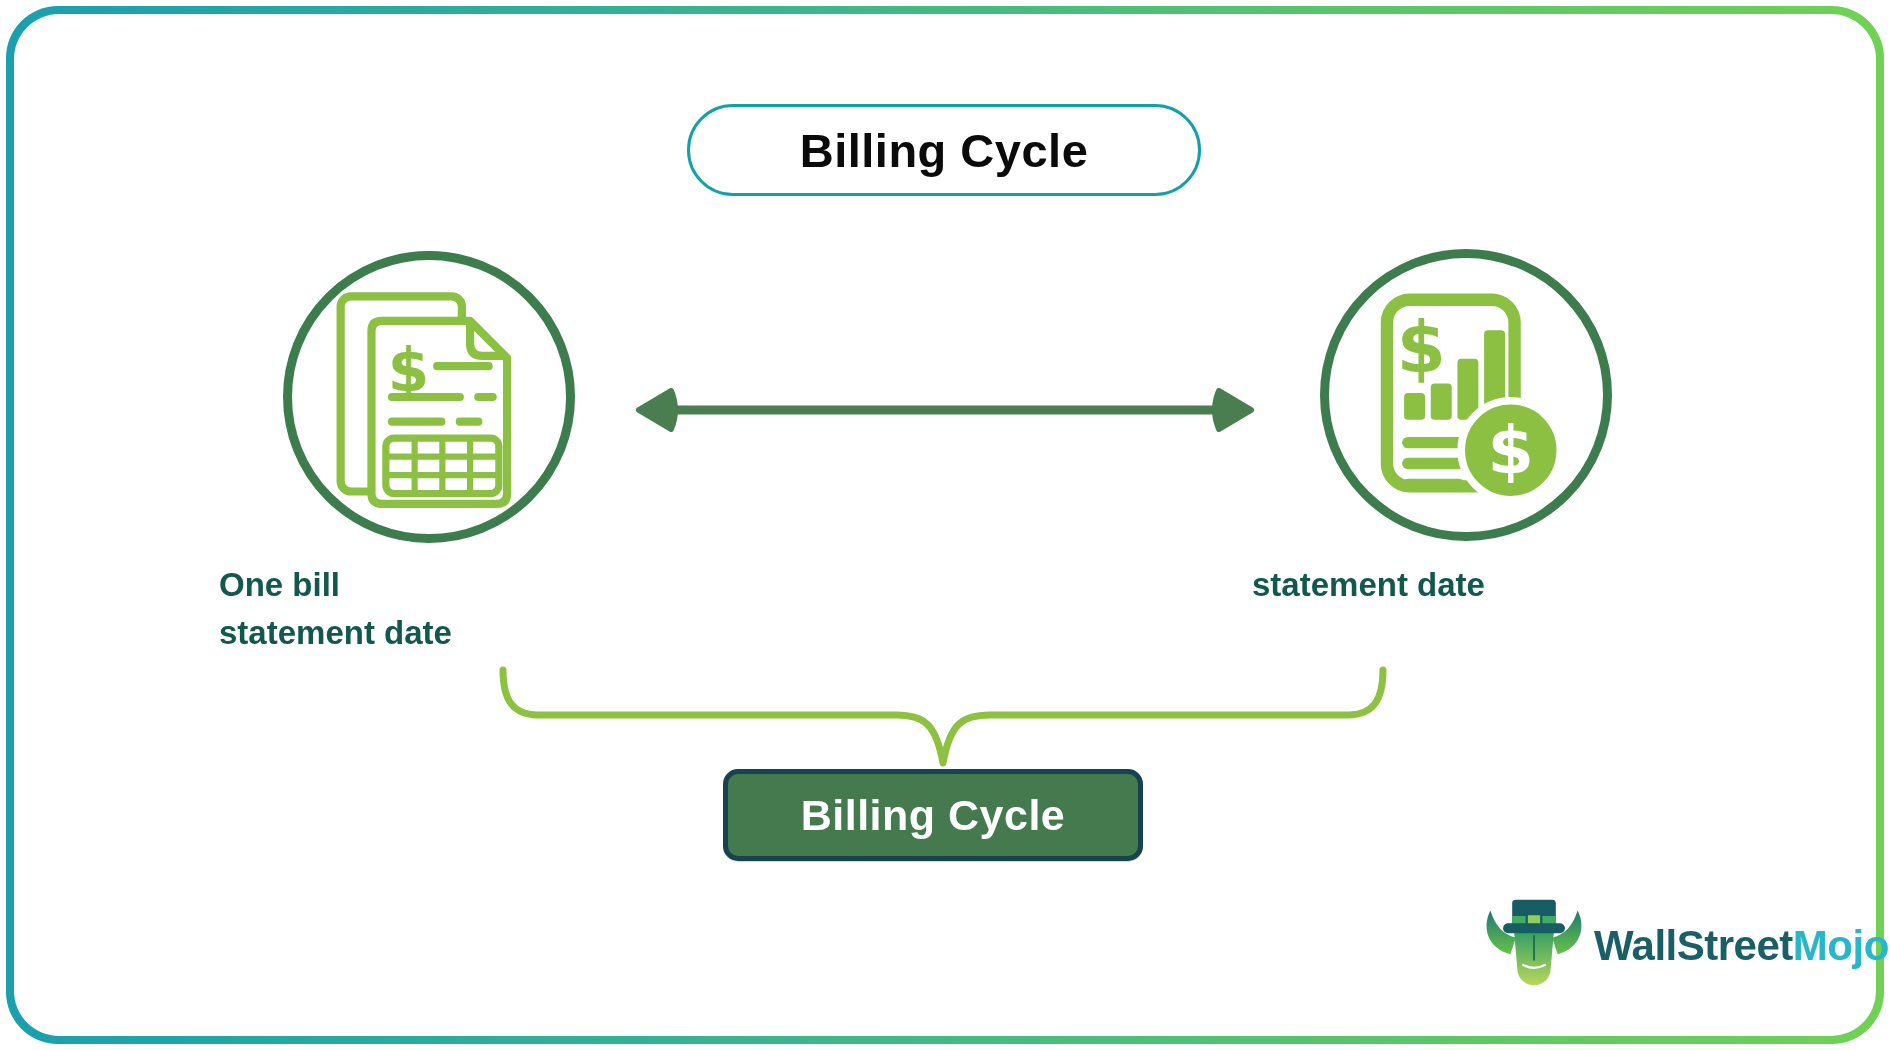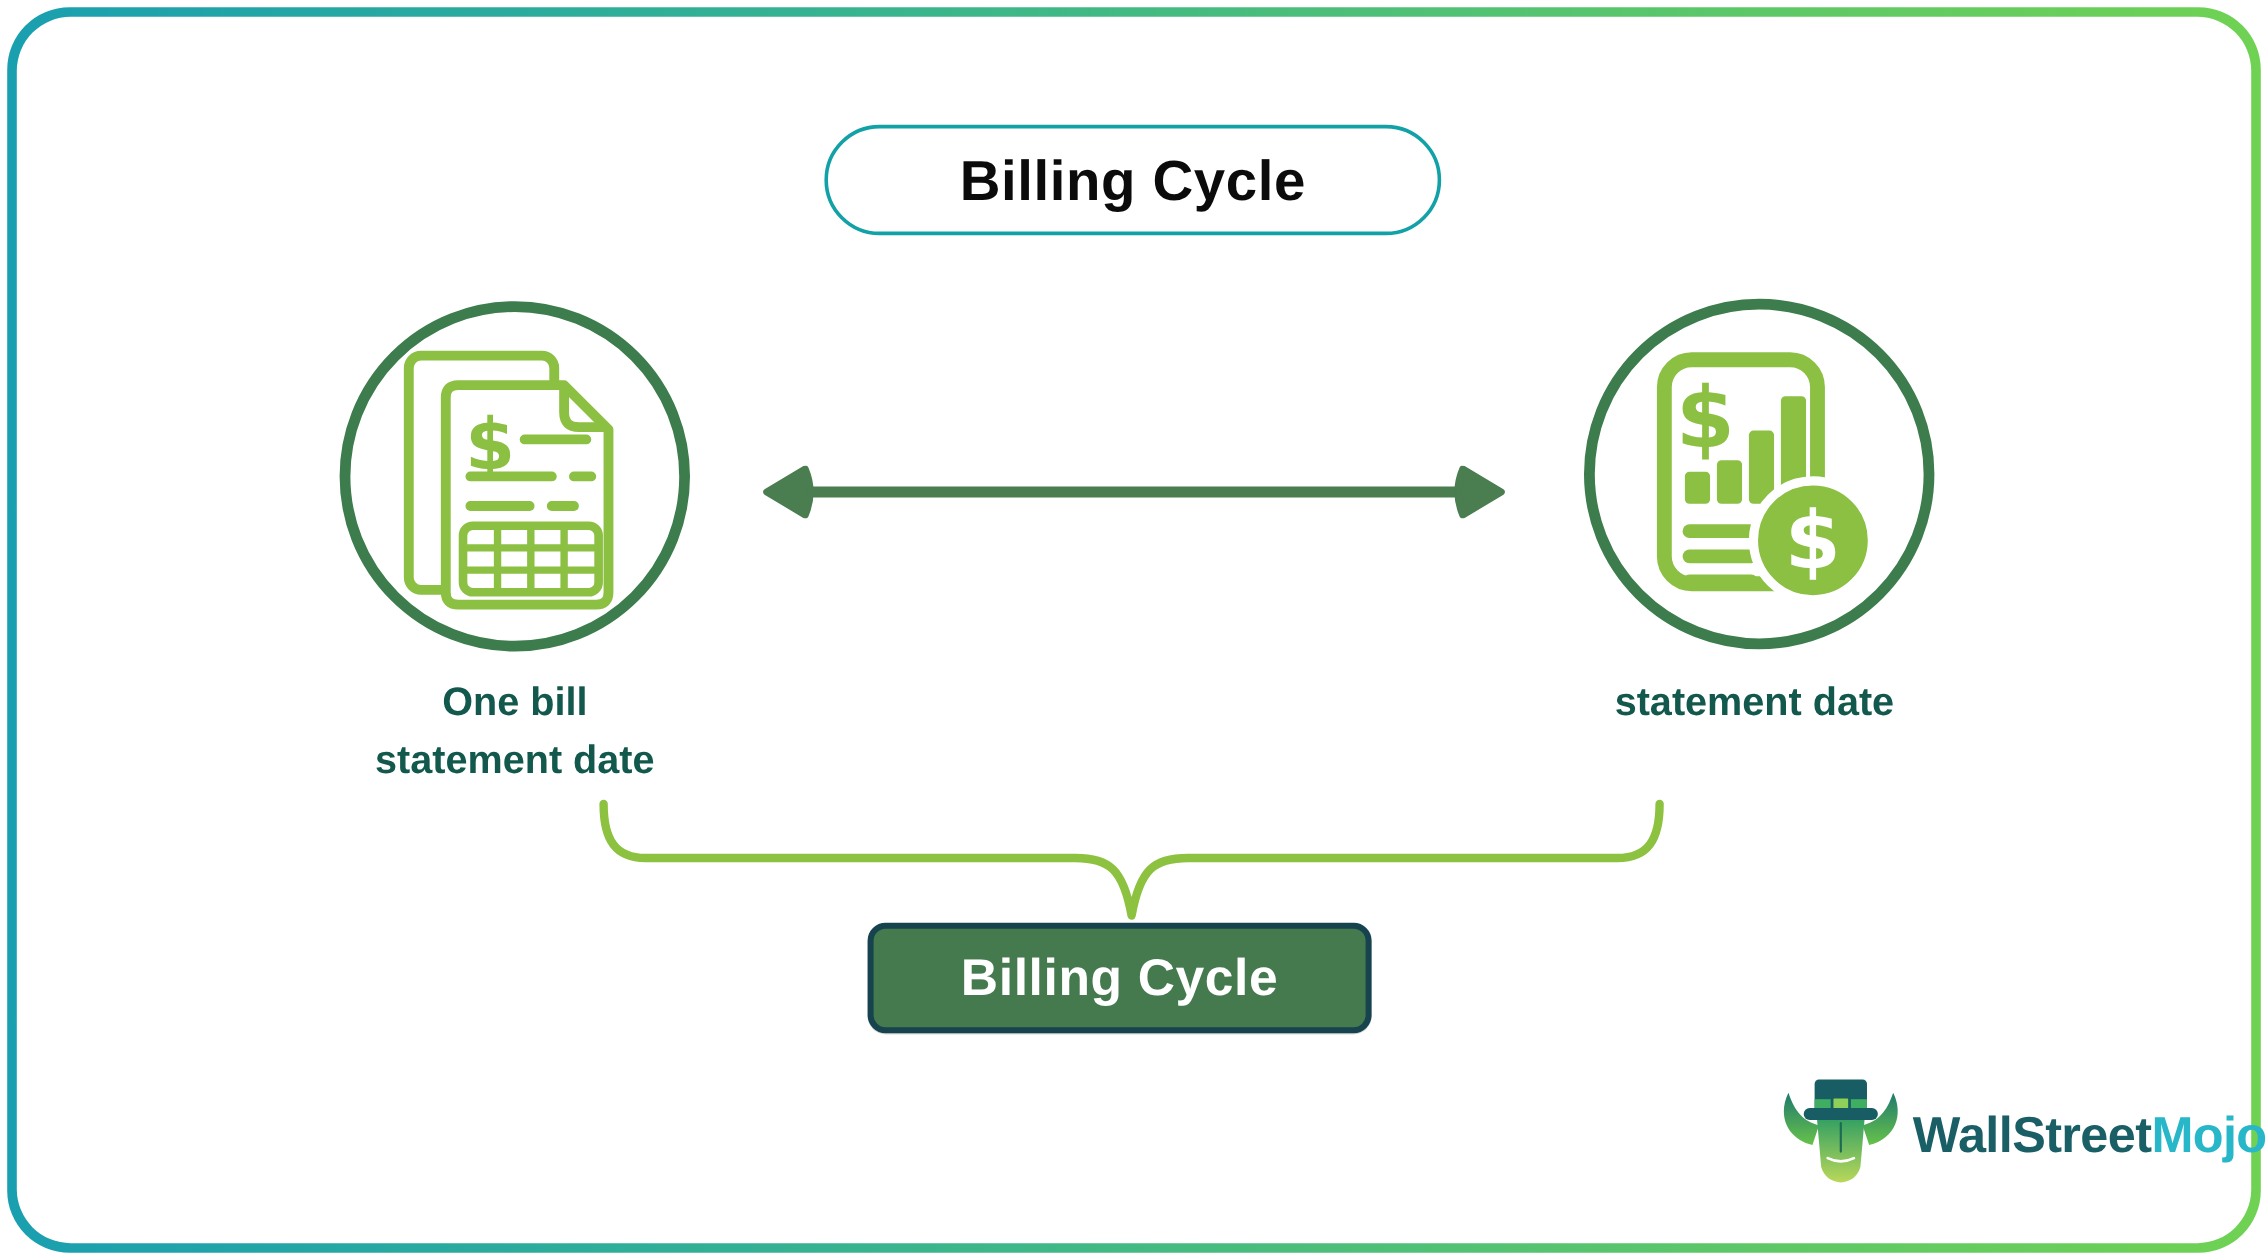--- a/index.html
+++ b/index.html
@@ -47,21 +47,20 @@
     background: #ffffff;
     display: flex; align-items: center; justify-content: center;
   }
   .circle-left  { left: 283px; top: 251px; }
   .circle-right { left: 1320px; top: 249px; }
 
   
   .node-label {
     position: absolute;
     width: 420px; top: 561px;
-    text-align: center;
     color: #12584c;
     font-size: 33px; font-weight: bold;
     line-height: 1.45;
   }
   .label-left  { left: 219px; }
   .label-right { left: 1252px; }
 
   
   .arrow-wrap { position: absolute; left: 633px; top: 388px; width: 624px; height: 44px; }
 

